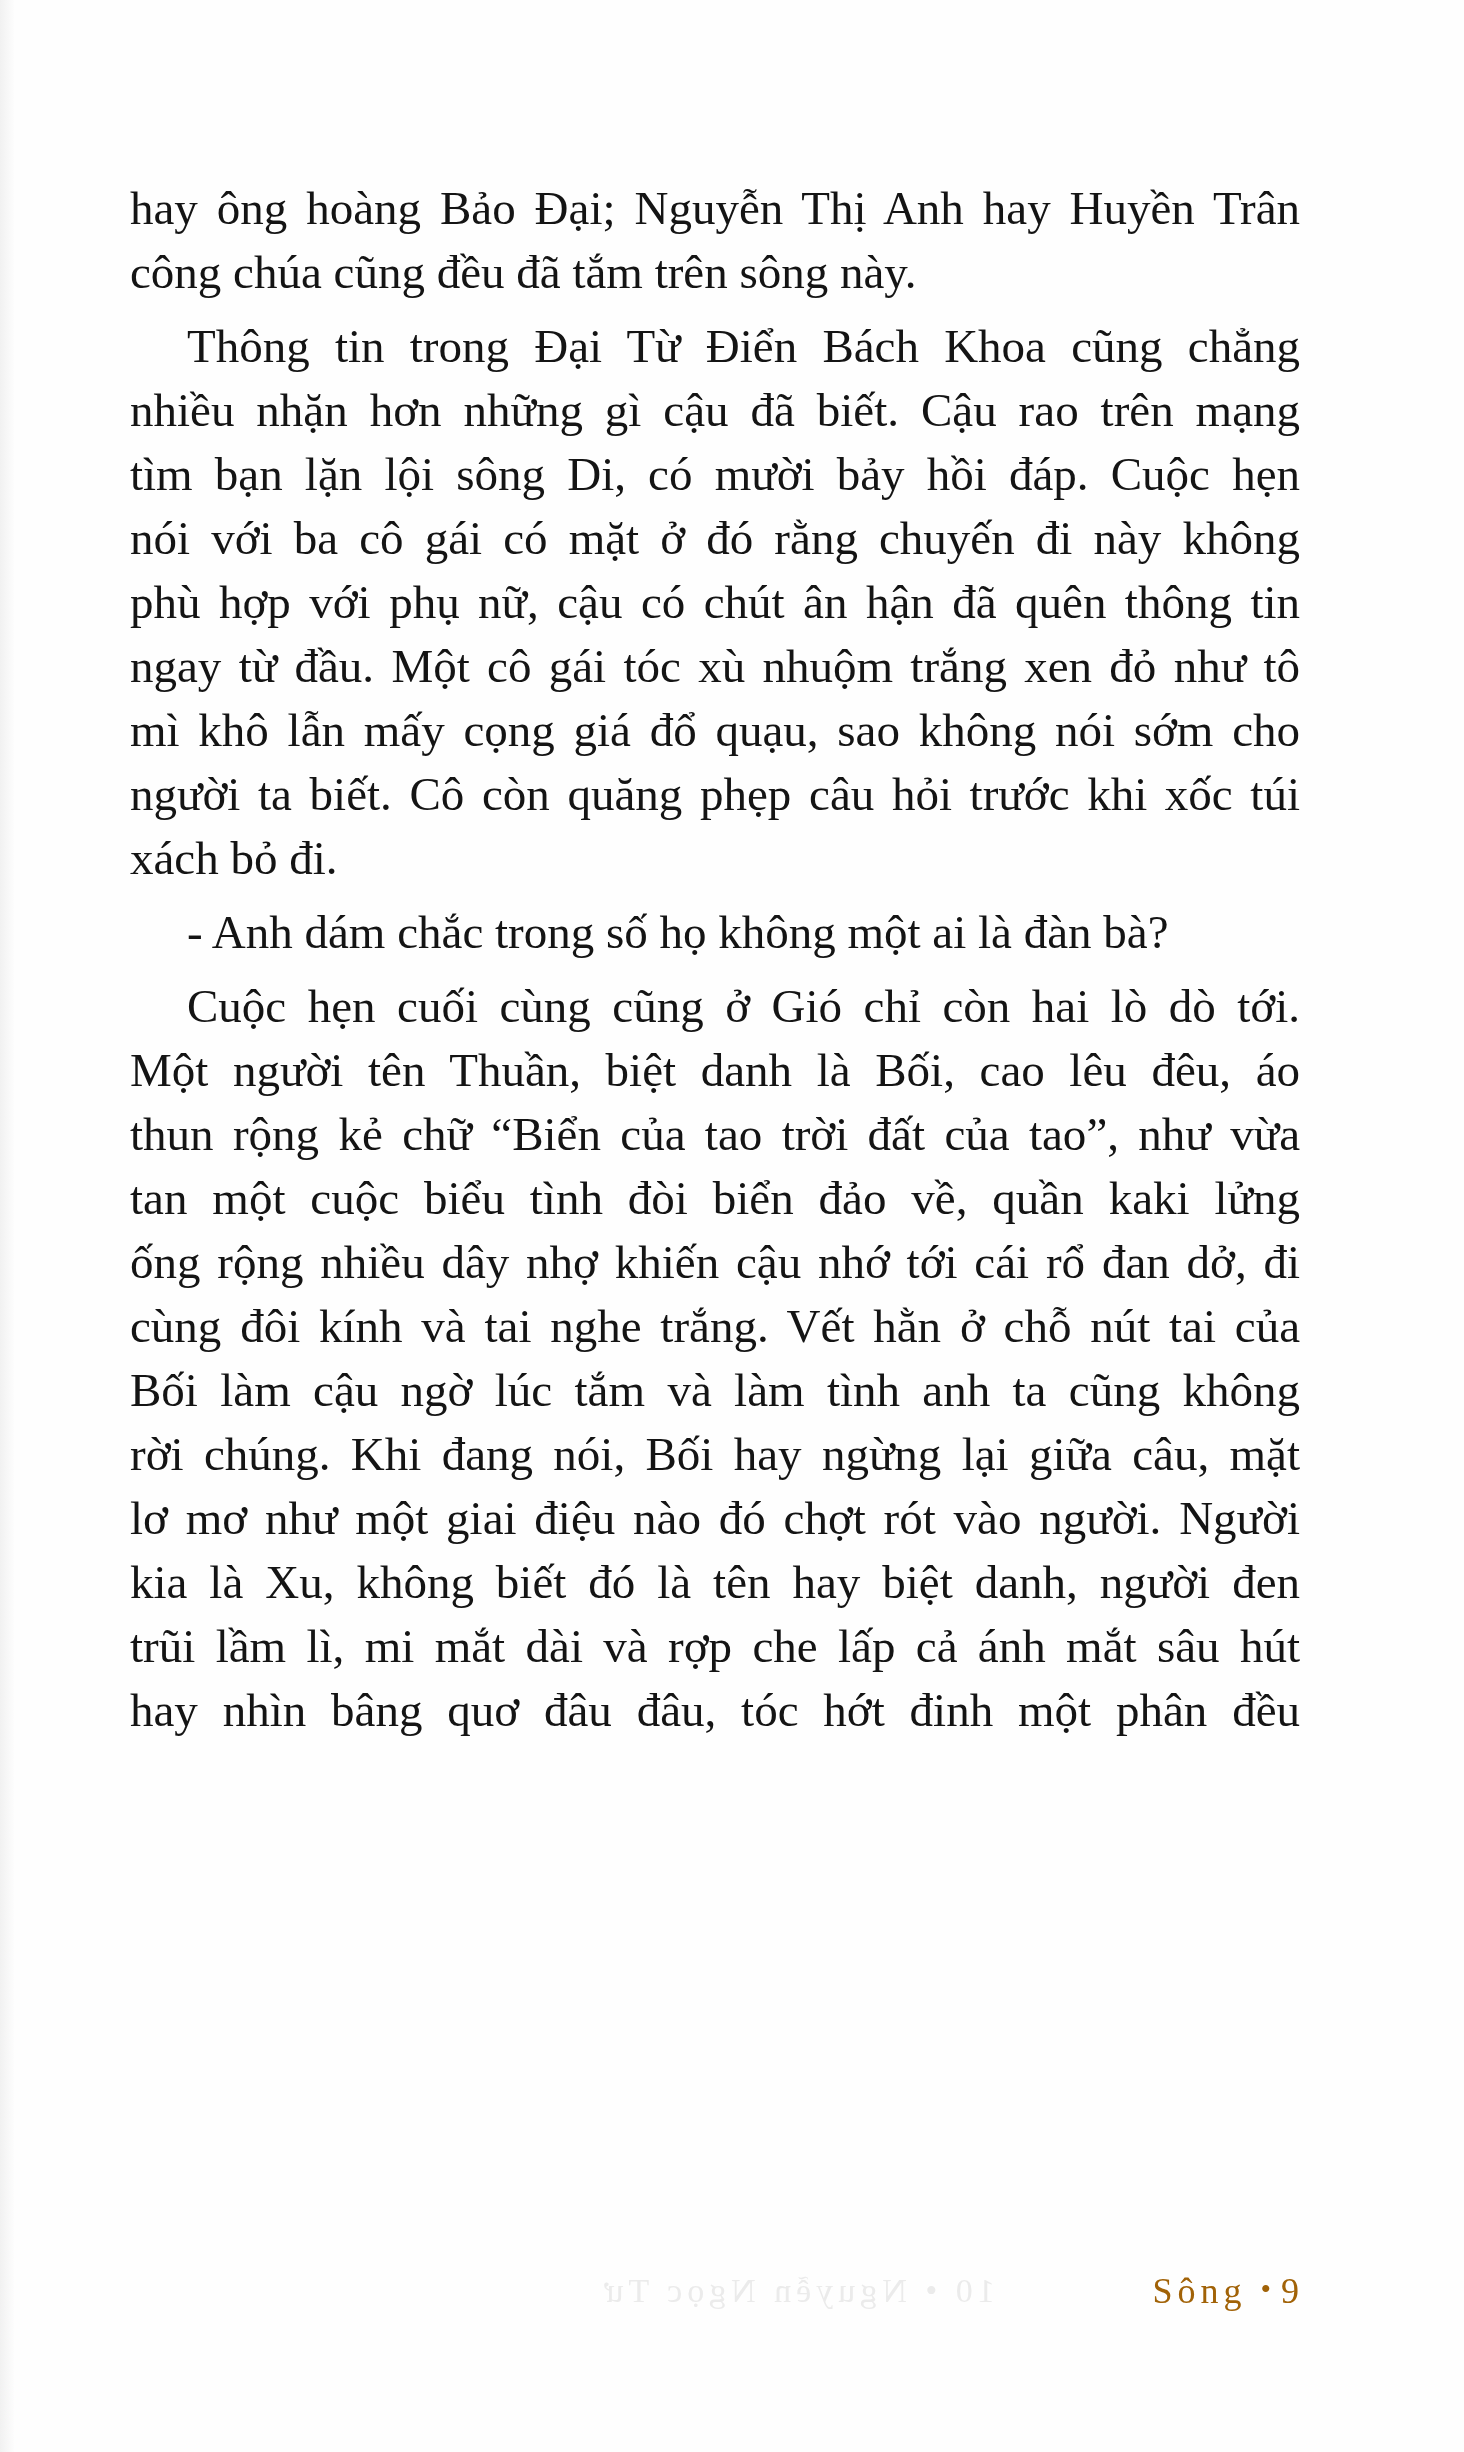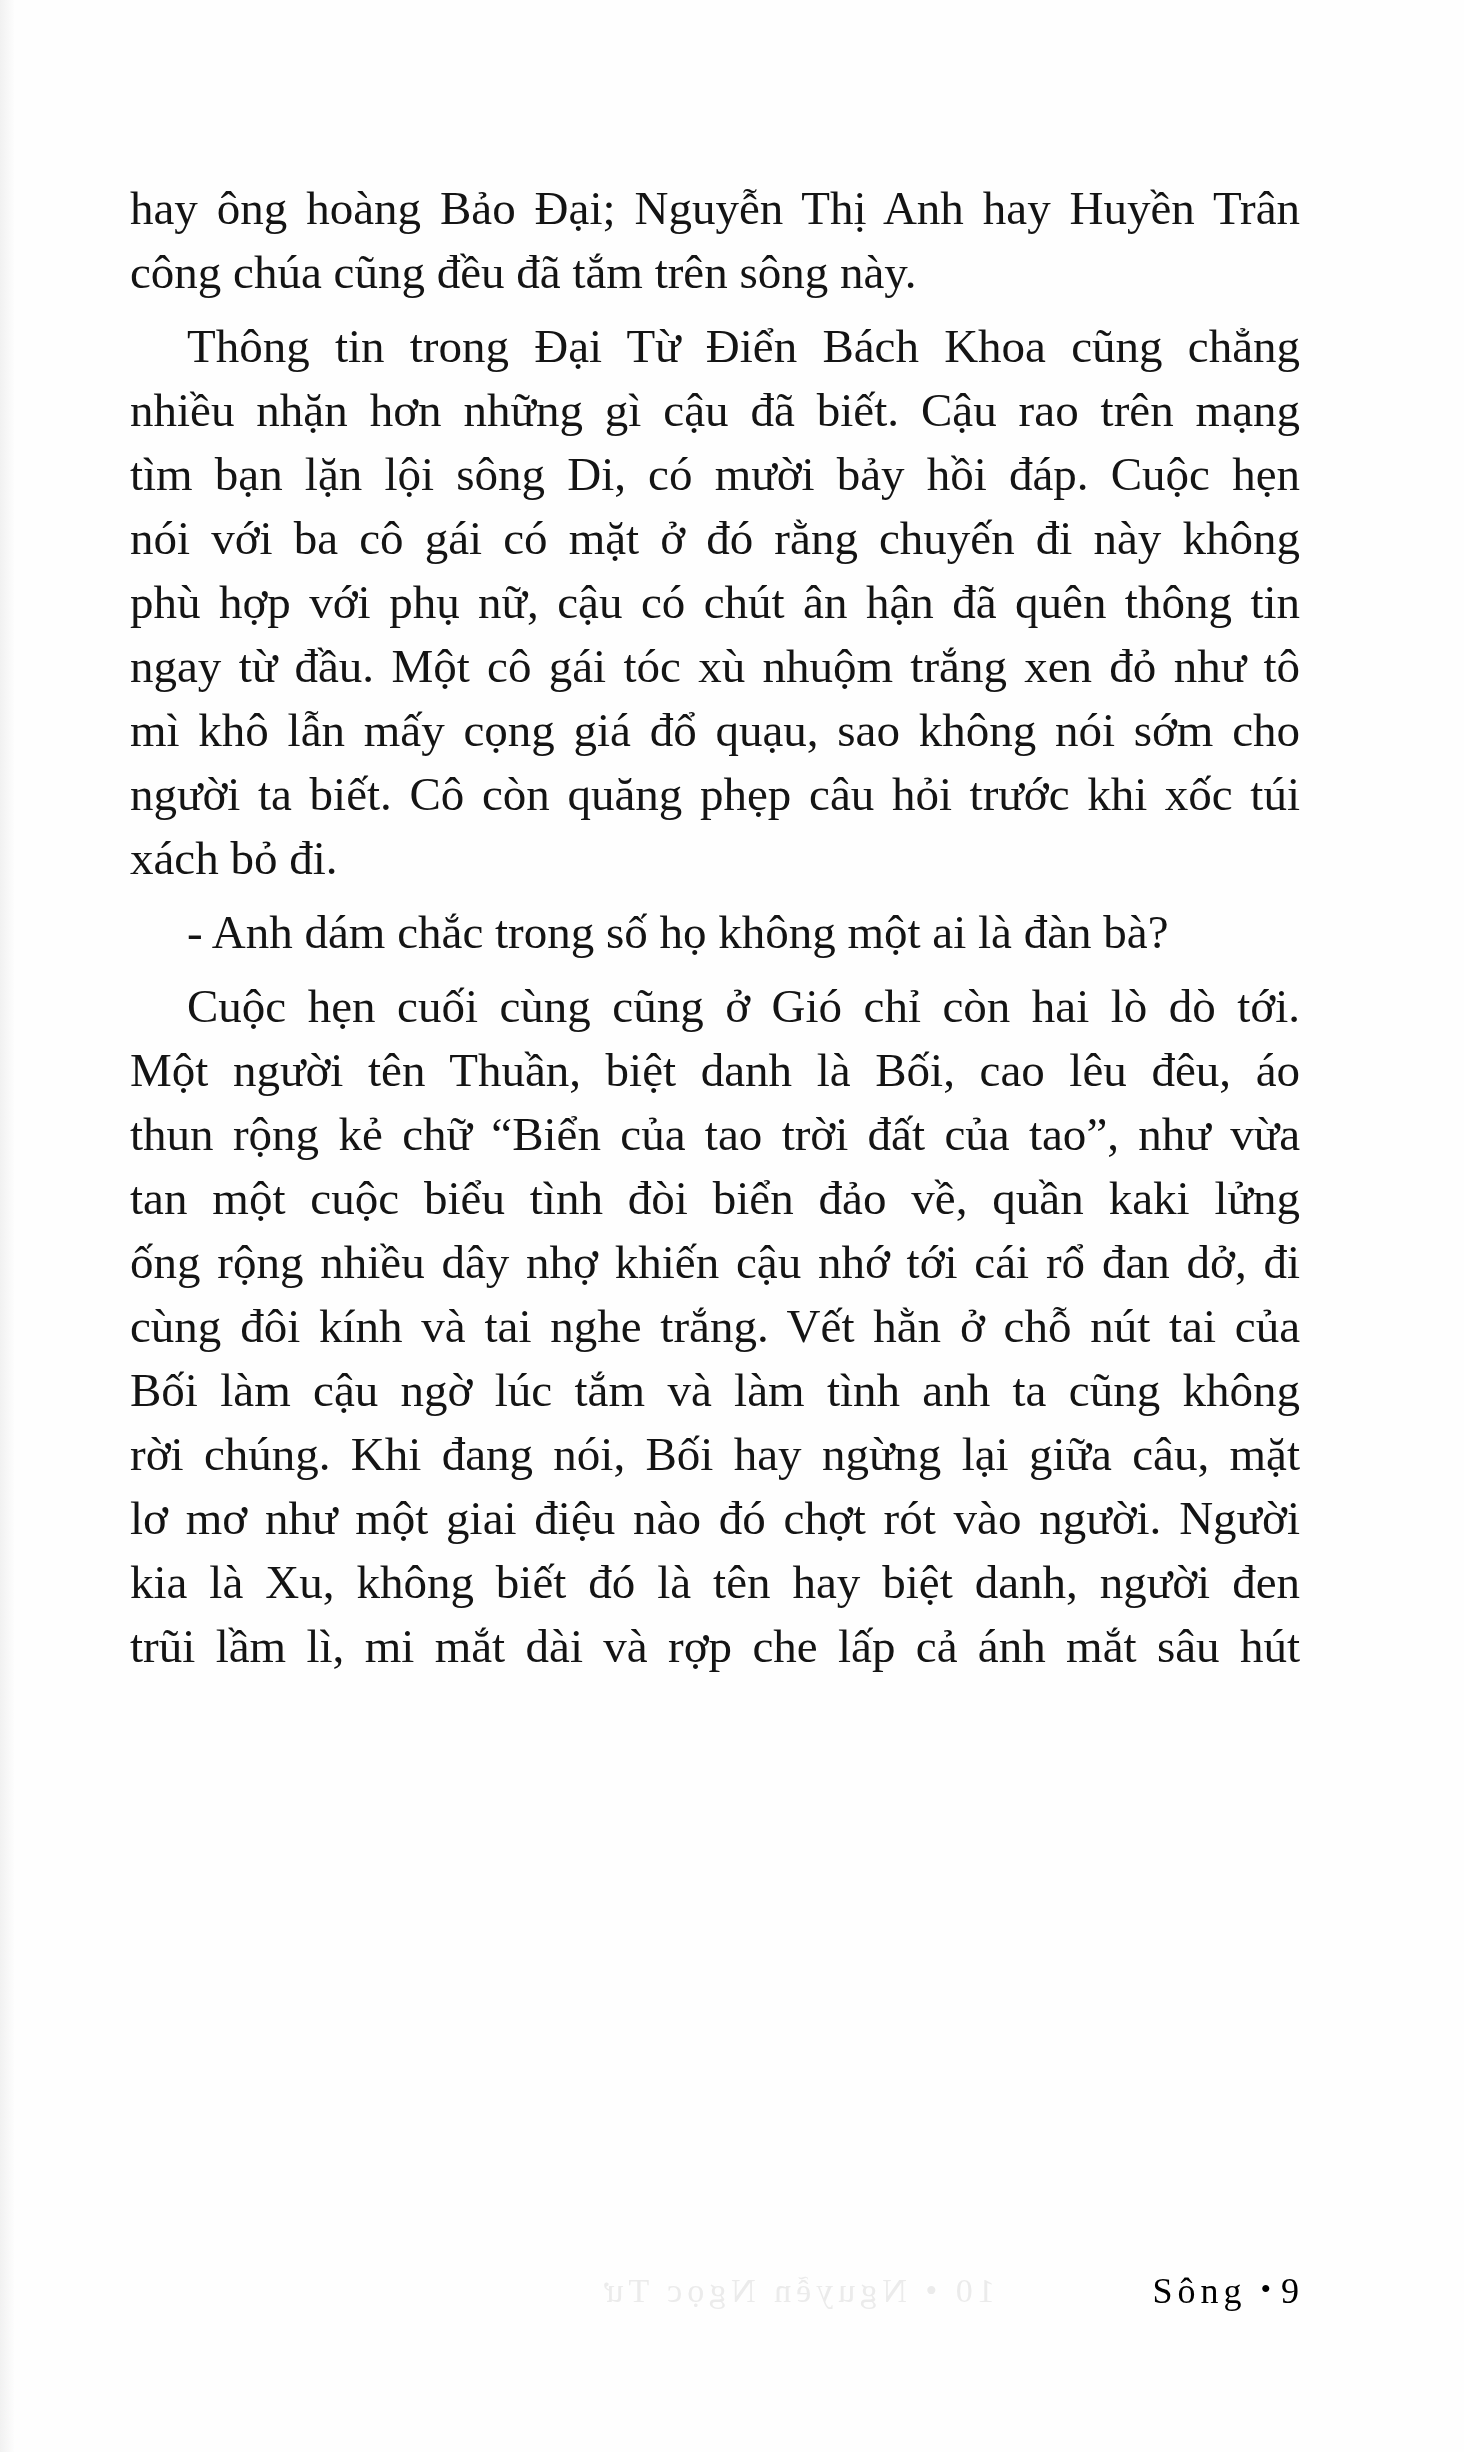--- a/index.html
+++ b/index.html
@@ -58,21 +58,21 @@
     }
     .ital { }
     .footer {
       position: absolute;
       left: 1104px;
       top: 2270px;
       width: 200px;
       font-size: 36px;
       letter-spacing: 5px;
       text-align: right;
-      color: #000000;
+      color: #a16207;
       white-space: nowrap;
     }
     .footer .bullet {
       display: inline-block;
       margin: 0 10px 0 14px;
       font-size: 30px;
       vertical-align: 4px;
       letter-spacing: 0;
     }
     .ghost {
@@ -121,20 +121,21 @@
       <span class="line">Một người tên Thuần, biệt danh là Bối, cao lêu đêu, áo</span>
       <span class="line"><span>thun rộng kẻ chữ “</span><span class="ital">Biển của tao trời đất của tao</span><span>”, như vừa</span></span>
       <span class="line">tan một cuộc biểu tình đòi biển đảo về, quần kaki lửng</span>
       <span class="line">ống rộng nhiều dây nhợ khiến cậu nhớ tới cái rổ đan dở, đi</span>
       <span class="line">cùng đôi kính và tai nghe trắng. Vết hằn ở chỗ nút tai của</span>
       <span class="line">Bối làm cậu ngờ lúc tắm và làm tình anh ta cũng không</span>
       <span class="line">rời chúng. Khi đang nói, Bối hay ngừng lại giữa câu, mặt</span>
       <span class="line">lơ mơ như một giai điệu nào đó chợt rót vào người. Người</span>
       <span class="line">kia là Xu, không biết đó là tên hay biệt danh, người đen</span>
       <span class="line">trũi lầm lì, mi mắt dài và rợp che lấp cả ánh mắt sâu hút</span>
+      <span class="line">hay nhìn bâng quơ đâu đâu, tóc hớt đinh một phân đều</span>
     </div>
   </div>
 
   <div class="ghost">10 • Nguyễn Ngọc Tư</div>
 
   <div class="footer">
     <span>Sông</span><span class="bullet">•</span><span>9</span>
   </div>
 </div>
 

